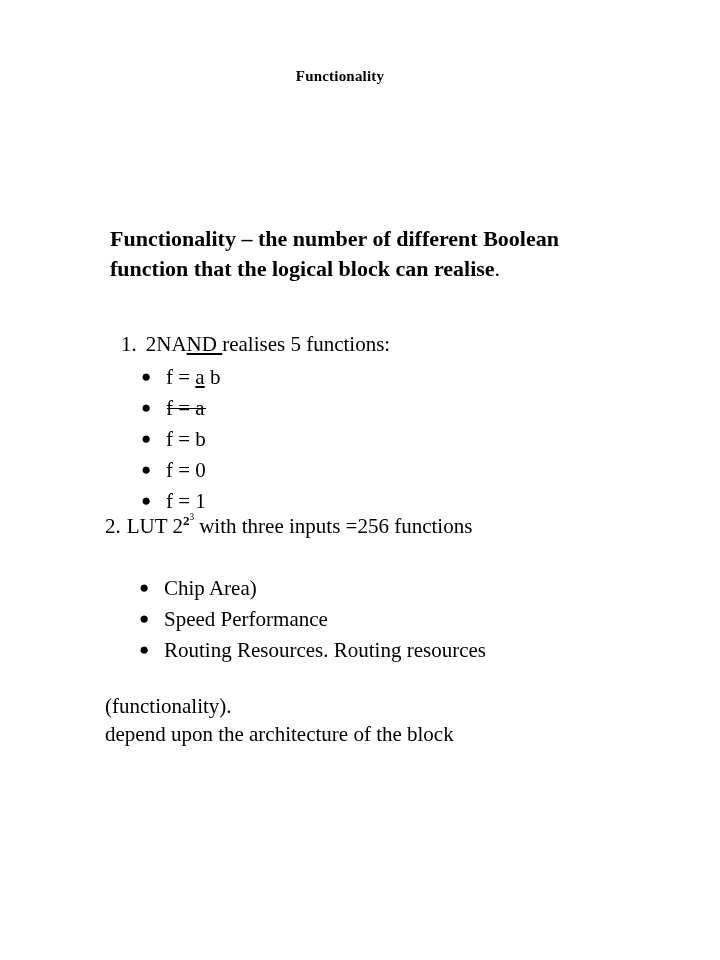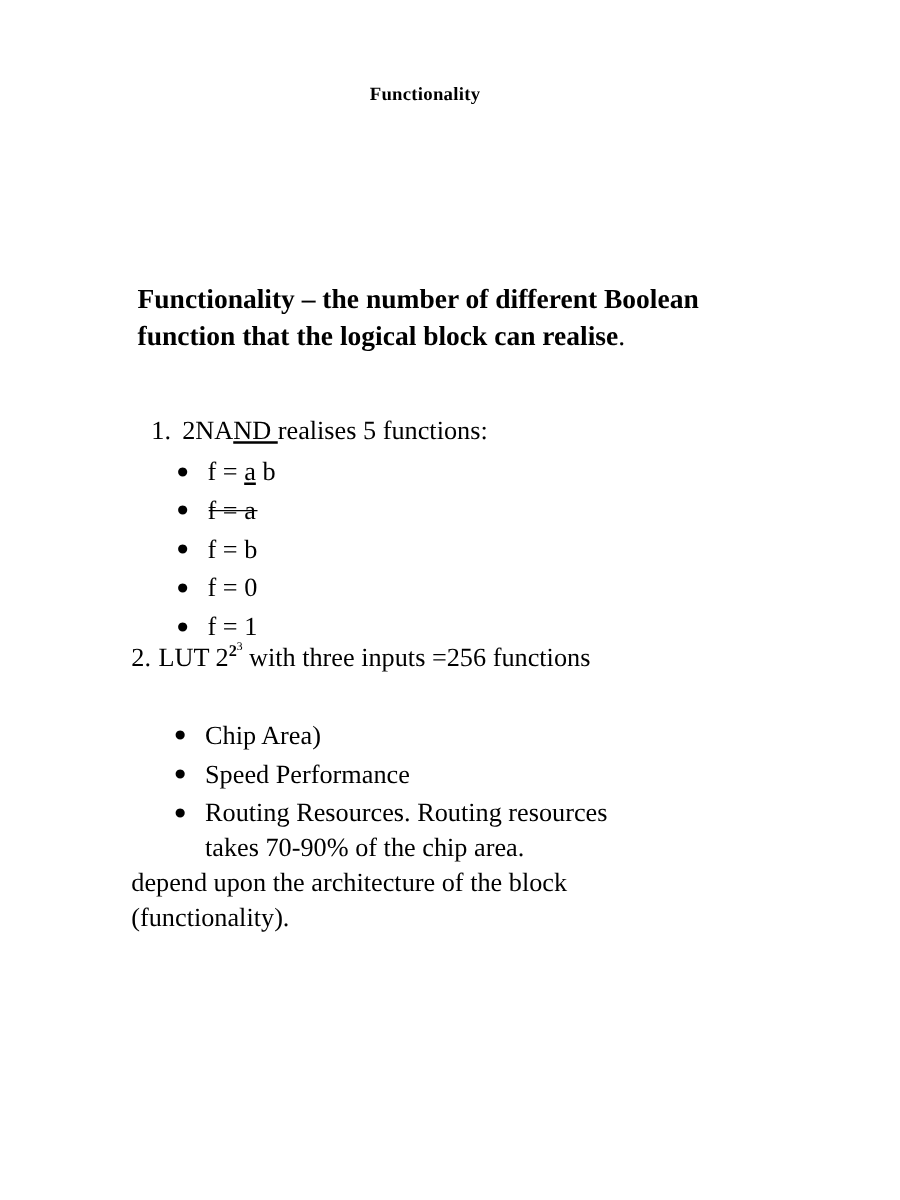--- a/index.html
+++ b/index.html
@@ -202,22 +202,21 @@
   <ul class="blist aspect-list">
     <li>
       <span class="bullet">●</span><span>Chip Area)</span>
     </li>
     <li>
       <span class="bullet">●</span><span>Speed Performance</span>
     </li>
     <li class="two-line">
       <span class="bullet">●</span>
         <span class="wrap-line">Routing Resources. Routing resources</span>
-        <span class="wrap-line">takes 70-90% of the chip area.</span>
     </li>
   </ul>
 
   <div class="closing">
+    <span class="wrap-line">(functionality).</span>
     <span class="wrap-line">depend upon the architecture of the block</span>
-    <span class="wrap-line">(functionality).</span>
   </div>
 
 </div>
 
 </body></html>

